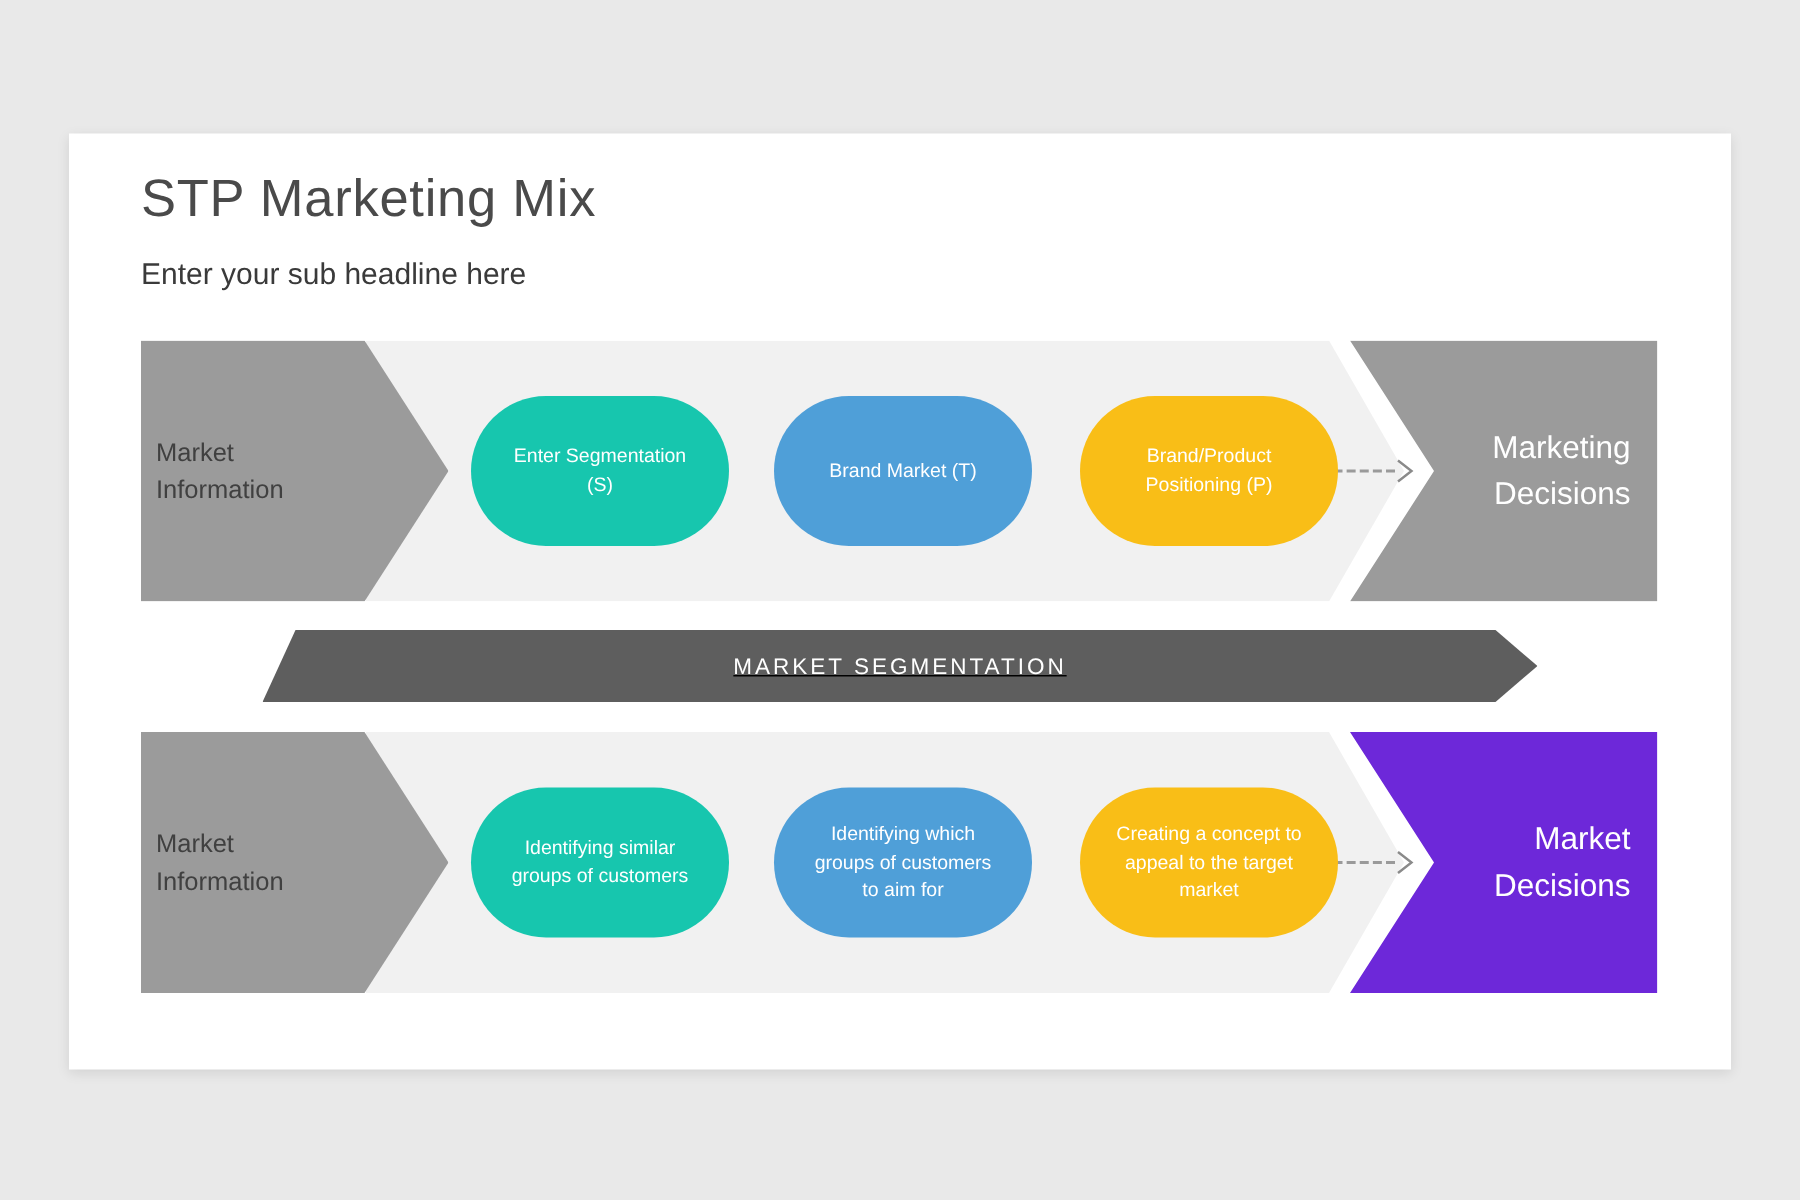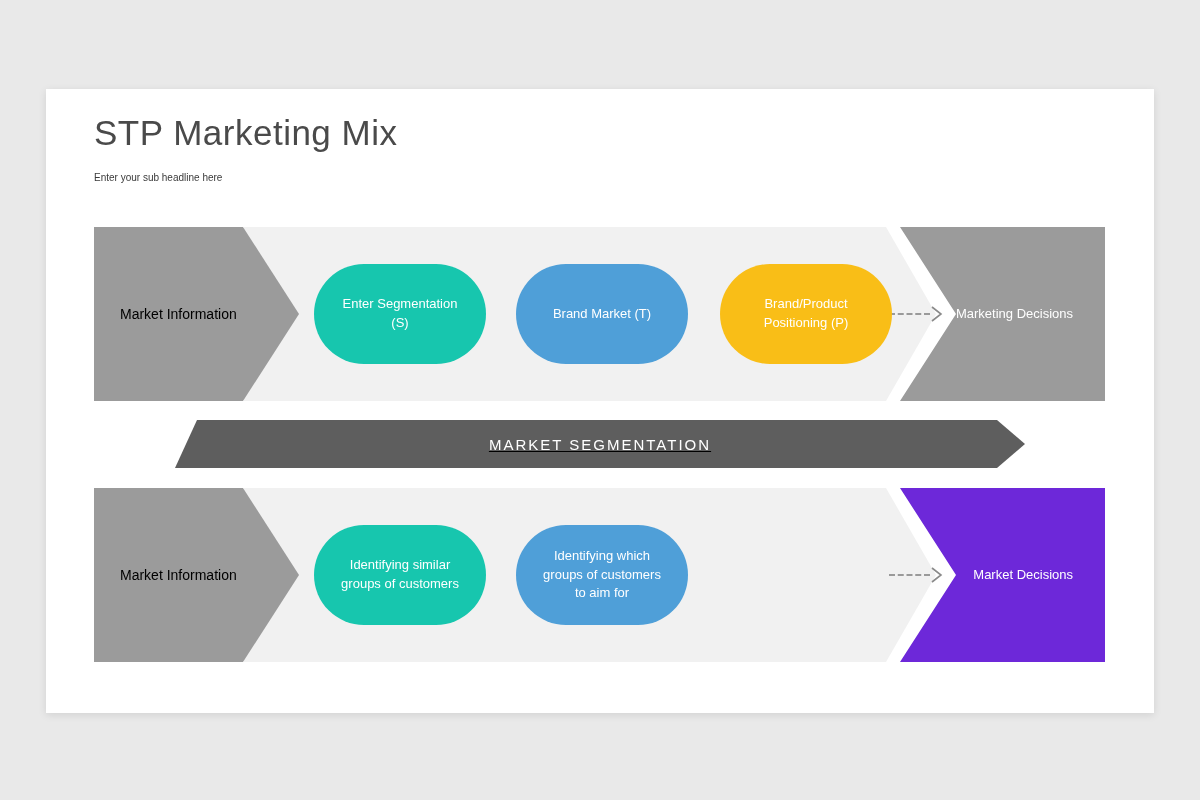--- a/index.html
+++ b/index.html
@@ -15,54 +15,54 @@
     background:#ffffff;
     box-shadow:0 2px 8px rgba(0,0,0,0.10);
     margin-top:13px;
   }
   .title{
     position:absolute;left:48px;top:24px;
     font-size:35px;font-weight:400;color:#4a4a4a;letter-spacing:.5px;
   }
   .subtitle{
     position:absolute;left:48px;top:83px;
-    font-size:10px;color:#3a3a3a;
+    font-size:20px;color:#3a3a3a;
   }
   
   .row{position:absolute;left:48px;width:1011px;height:174px;}
   .row1{top:138px}
   .row2{top:399px}
 
   .track{
     position:absolute;left:150px;top:0;width:692px;height:174px;
     background:#f1f1f1;
     clip-path:polygon(0 0, calc(100% - 50px) 0, 100% 50%, calc(100% - 50px) 100%, 0 100%);
     z-index:1;
   }
   .chev{
     position:absolute;left:0;top:0;width:205px;height:174px;
     background:#9b9b9b;
     clip-path:polygon(0 0, calc(100% - 56px) 0, 100% 50%, calc(100% - 56px) 100%, 0 100%);
     z-index:2;
     display:flex;align-items:center;
   }
   .chev span{
-    display:block;padding-left:26px;width:120px;
-    color:#000000;font-size:14px;line-height:1.5;
+    display:block;padding-left:10px;width:120px;
+    color:#404040;font-size:17px;line-height:1.5;
   }
   .block{
     position:absolute;left:806px;top:0;width:205px;height:174px;
     background:#9b9b9b;
     clip-path:polygon(0 0, 100% 0, 100% 100%, 0 100%, 56px 50%);
     z-index:2;
     display:flex;align-items:center;justify-content:flex-end;
   }
   .block span{
-    display:block;padding-right:32px;width:120px;text-align:right;
-    color:#fff;font-size:13px;line-height:1.5;
+    display:block;padding-right:18px;width:120px;text-align:right;
+    color:#fff;font-size:21px;line-height:1.5;
   }
   .pill{
     position:absolute;top:37px;width:172px;height:100px;
     border-radius:52px;
     display:flex;align-items:center;justify-content:center;
     text-align:center;color:#ffffff;font-size:13px;line-height:1.45;
     padding:0 20px;box-sizing:border-box;
     z-index:3;
   }
   .p1{left:220px;background:#17c6ae;}
@@ -132,18 +132,21 @@
     </svg>
     <div class="chev" style="background-color: rgb(155, 155, 155);">
       <span>Market Information</span>
     </div>
     <div class="pill p1" style="background-color: rgb(23, 198, 174);">
       <span>Identifying similar groups of customers</span>
     </div>
     <div class="pill p2" style="background-color: rgb(79, 159, 216);">
       <span>Identifying which groups of customers to aim for</span>
     </div>
+    <div class="pill p3" style="background-color: rgb(249, 190, 23);">
+      <span>Creating a concept to appeal to the target market</span>
+    </div>
     <div class="block" style="background-color: #6d28d9; justify-content: flex-end;">
       <span>Market Decisions</span>
     </div>
   </div>
 
 </div>
 
 </body></html>

